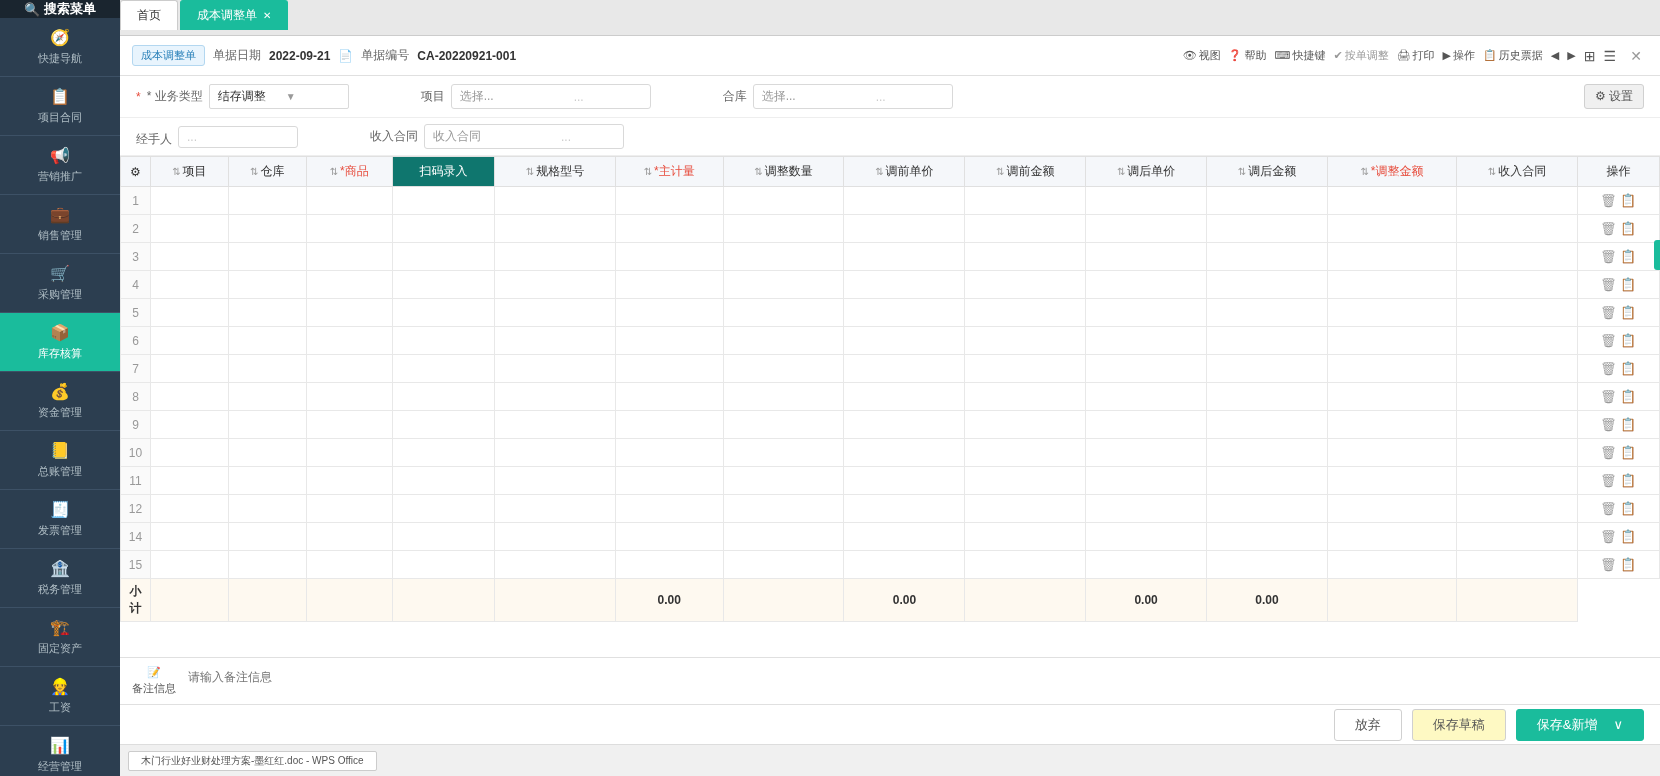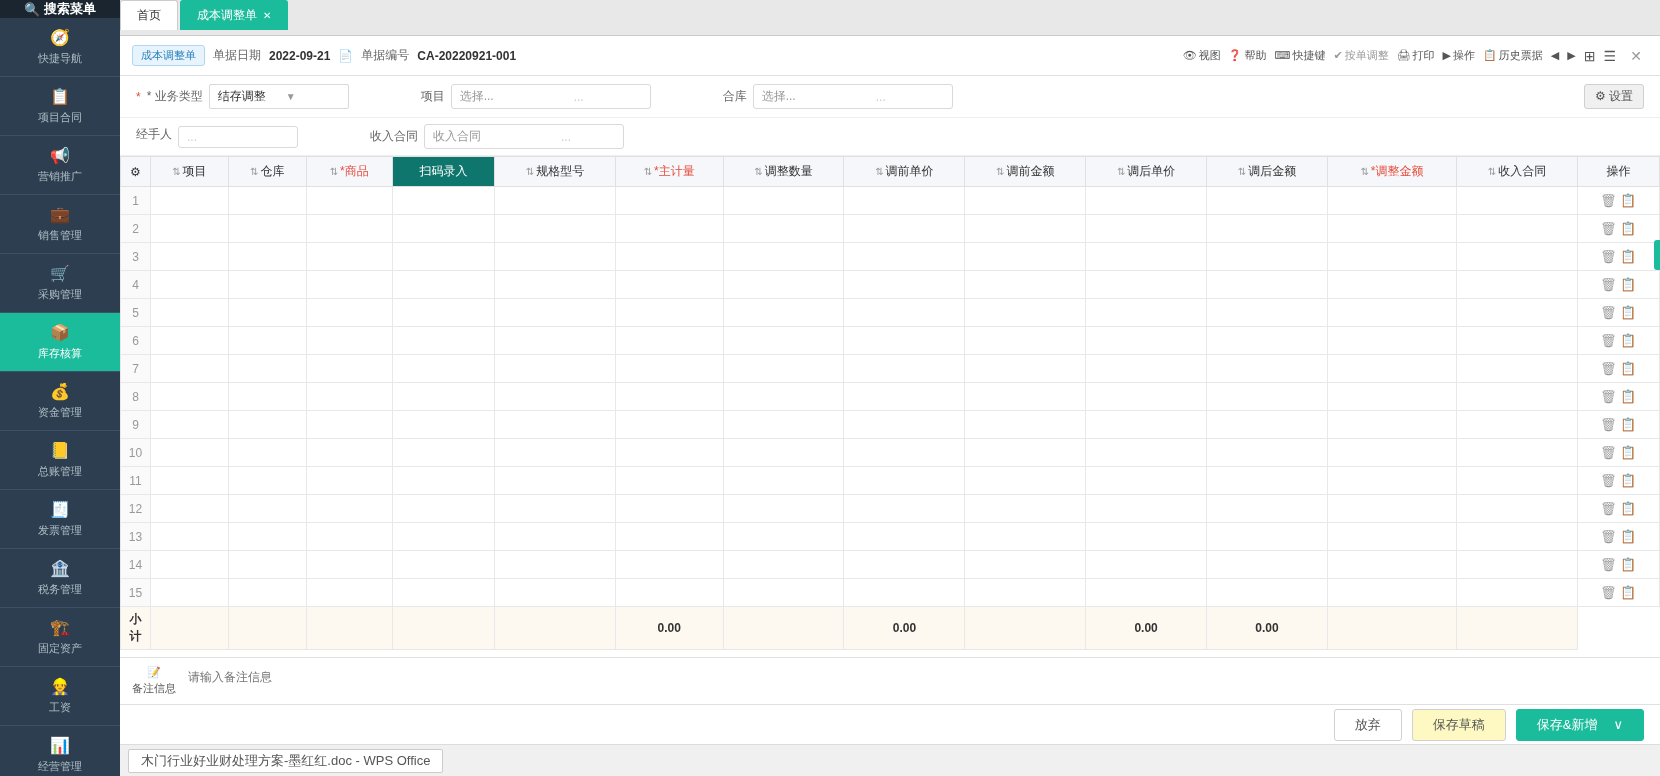--- a/index.html
+++ b/index.html
@@ -60,21 +60,21 @@
     
     
     .action-bar { height: 40px; background: #fff; border-top: 1px solid #e0e0e0; display: flex; align-items: center; justify-content: flex-end; gap: 10px; padding: 0 16px; }
     .btn { padding: 6px 20px; border-radius: 3px; font-size: 13px; cursor: pointer; border: 1px solid; }
     .btn-default { background: #fff; border-color: #d0d0d0; color: #555; }
     .btn-draft { background: #fef9c3; border-color: #d0d0d0; color: #555; }
     .btn-primary { background: #1abc9c; border-color: #1abc9c; color: #fff; display: flex; align-items: center; gap: 16px; }
     
     
     .taskbar { height: 32px; background: #f0f0f0; border-top: 1px solid #ddd; display: flex; align-items: center; padding: 0 8px; }
-    .taskbar-item { padding: 2px 12px; background: #fff; border: 1px solid #ccc; border-radius: 2px; font-size: 13px; color: #555; }
+    .taskbar-item { padding: 2px 12px; background: #fff; border: 1px solid #ccc; border-radius: 2px; font-size: 10px; color: #555; }
     
     
     .side-panel-right { width: 6px; background: #1abc9c; position: absolute; right: 0; top: 240px; height: 30px; border-radius: 3px 0 0 3px; cursor: pointer; }
     
     .col-header-inner { display: flex; align-items: center; justify-content: center; gap: 2px; }
   </style>
 </head>
 <body>
 
 <div class="app-container" style="position:relative;">
@@ -205,21 +205,21 @@
             <span style="color:#ccc;">...</span>
           </div>
         </div>
 
         <div style="margin-left:auto;">
           <button class="settings-btn">⚙ 设置</button>
         </div>
       </div>
 
       <div style="padding: 6px 16px; background: #fff; border-bottom: 1px solid #eee; display: flex; align-items: center; gap: 12px;">
-        <div style="display:flex;align-items:flex-start;gap:6px;">
+        <div style="display:flex;align-items:flex-end;gap:6px;">
           <span style="color:#666;font-size:12px;">经手人</span>
           <div style="border:1px solid #d9d9d9;border-radius:3px;padding:3px 8px;font-size:12px;color:#999;background:#fff;min-width:120px;">
             <span style="color:#ccc;">...</span>
           </div>
         </div>
 
         <div style="display:flex;align-items:center;gap:6px;margin-left:60px;">
           <span style="color:#666;font-size:12px;">收入合同</span>
           <div style="border:1px solid #d9d9d9;border-radius:3px;padding:3px 8px;font-size:12px;color:#999;background:#fff;display:flex;align-items:center;gap:80px;min-width:200px;">
             <span>收入合同</span>
@@ -551,42 +551,20 @@
                 <td></td>
                 <td>
       <div class="action-icons">
         <span class="action-icon">🗑</span>
         <span class="action-icon">📋</span>
       </div>
     </td>
               </tr>
               <tr>
                 <td class="row-num">12</td>
-                <td></td>
-                <td></td>
-                <td></td>
-                <td></td>
-                <td></td>
-                <td></td>
-                <td></td>
-                <td></td>
-                <td></td>
-                <td></td>
-                <td></td>
-                <td></td>
-                <td></td>
-                <td>
-      <div class="action-icons">
-        <span class="action-icon">🗑</span>
-        <span class="action-icon">📋</span>
-      </div>
-    </td>
-              </tr>
-              <tr>
-                <td class="row-num">13</td>
                 <td></td>
                 <td></td>
                 <td></td>
                 <td></td>
                 <td></td>
                 <td></td>
                 <td></td>
                 <td></td>
                 <td></td>
                 <td></td>

